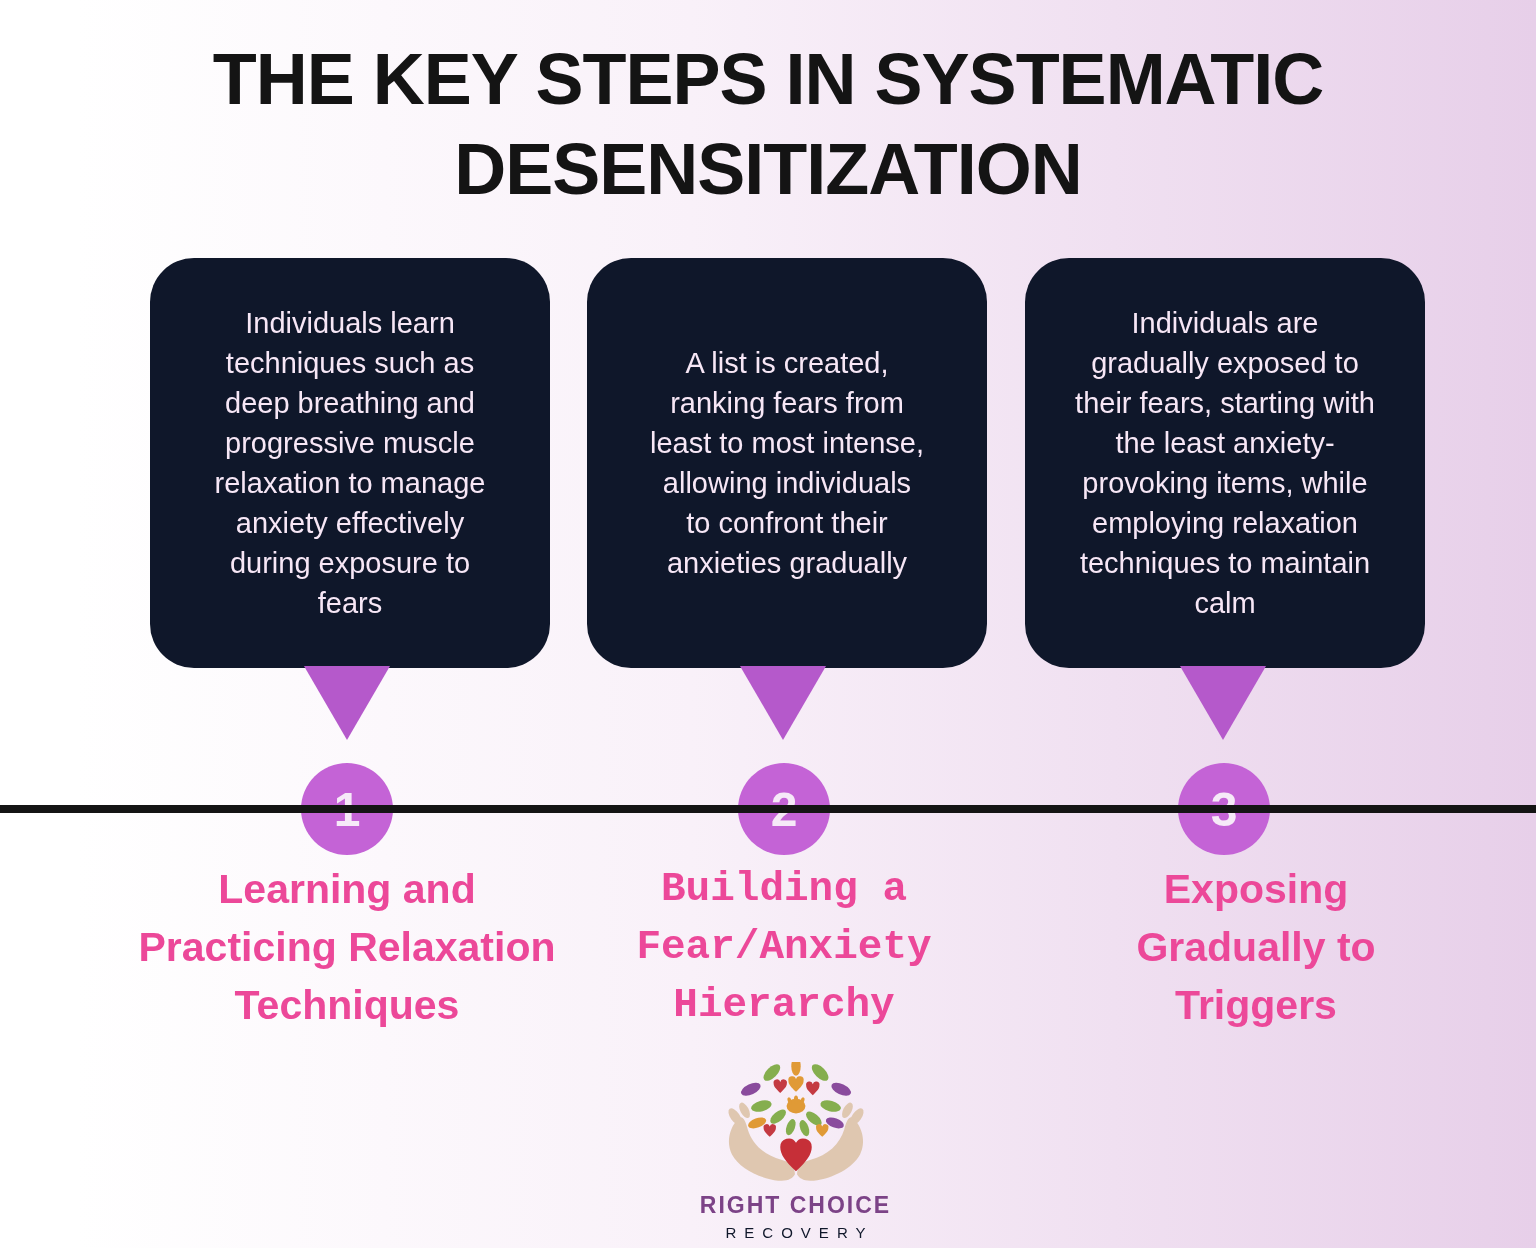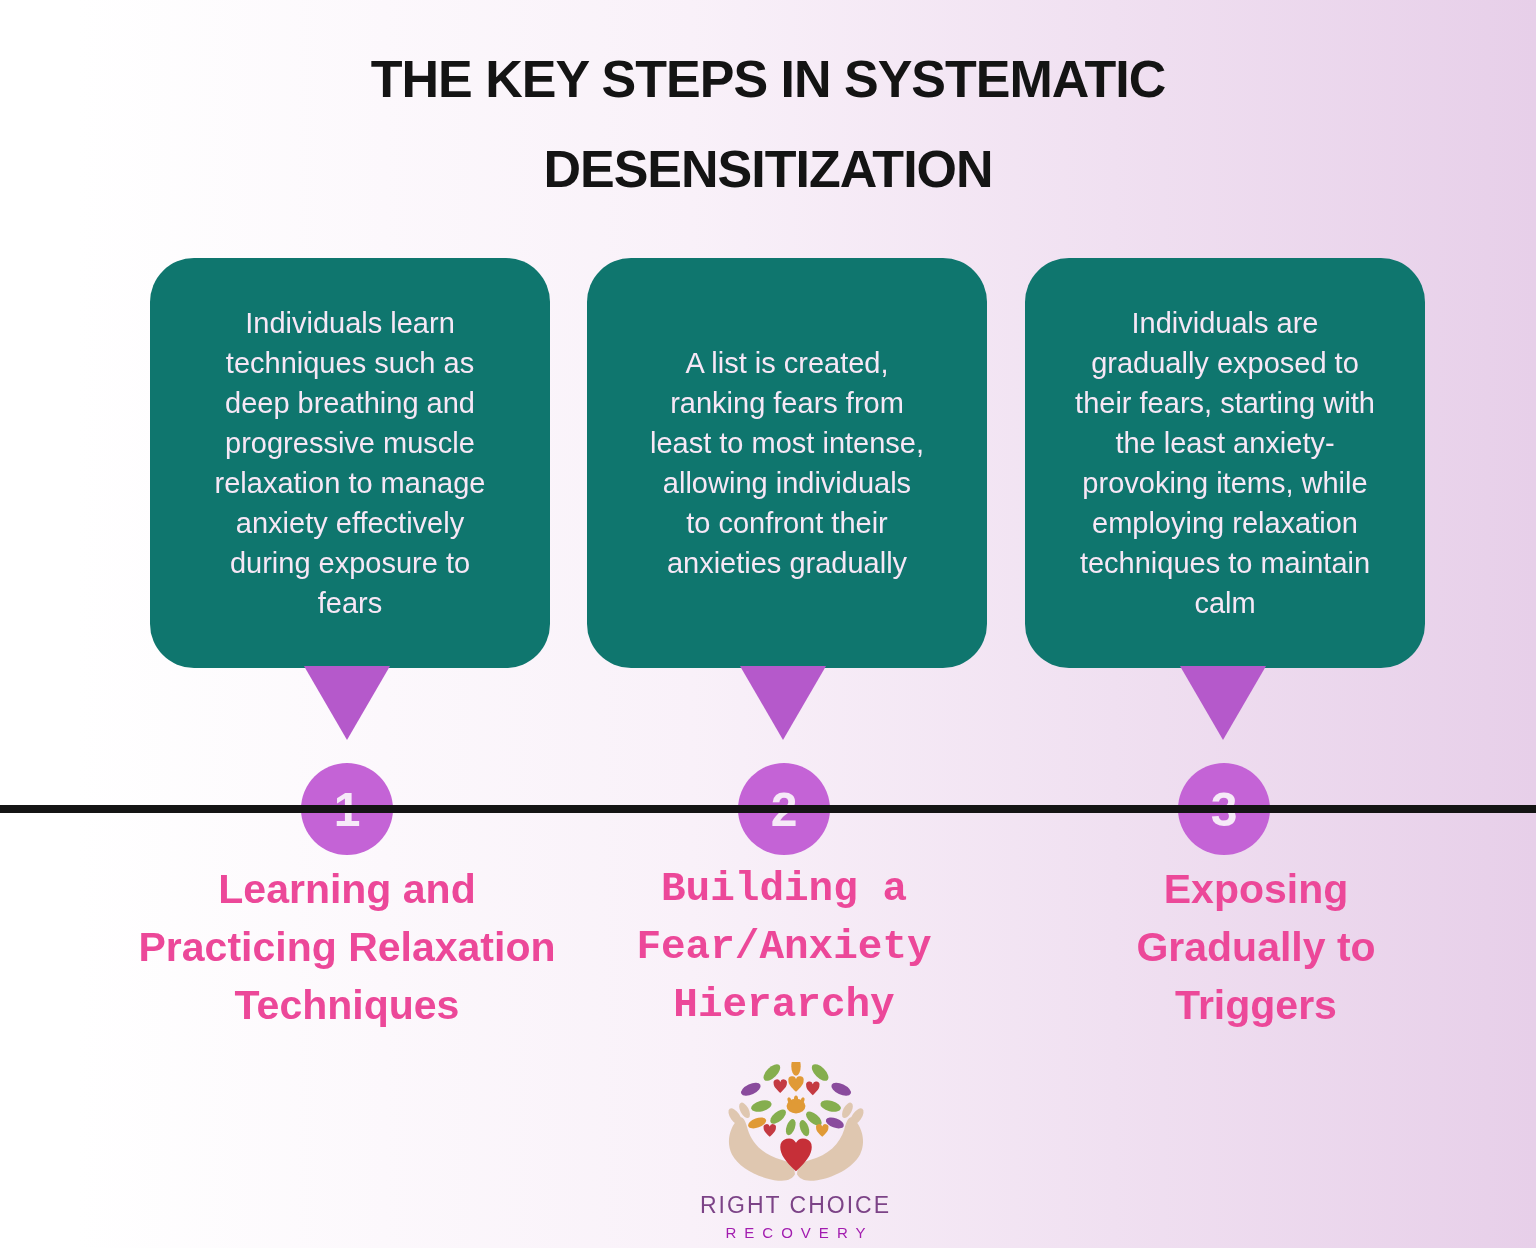--- a/index.html
+++ b/index.html
@@ -6,33 +6,33 @@
   html, body { width: 1536px; height: 1248px; overflow: hidden; }
   body {
     font-family: "Liberation Sans", sans-serif;
     background: linear-gradient(90deg, #ffffff 0%, #ffffff 5%, #f9f1f9 45%, #e7cfe9 100%);
     position: relative;
   }
   .title {
     position: absolute;
     top: 34px; left: 0; width: 100%;
     text-align: center;
-    font-size: 52px;
+    font-size: 72px;
     line-height: 90px;
     font-weight: 800;
     letter-spacing: -1px;
     color: #141414;
     white-space: pre-line;
   }
   .step-box {
     position: absolute;
     top: 258px;
     width: 400px;
     height: 410px;
-    background: #0f766e;
+    background: #0f172a;
     border-radius: 44px;
     display: flex;
     align-items: center;
     justify-content: center;
     padding: 0 24px;
   }
   .step-box .desc {
     color: #f7e7f6;
     font-size: 29px;
     line-height: 40px;
@@ -94,27 +94,27 @@
     top: 1062px; left: 698px;
     width: 195px;
     display: flex;
     flex-direction: column;
     align-items: center;
   }
   .brand-main {
     margin-top: 4px;
     color: #7c4387;
     font-size: 23px;
-    font-weight: 400;
+    font-weight: 700;
     letter-spacing: 2px;
     white-space: nowrap;
   }
   .brand-sub {
     margin-top: 5px;
-    color: #a21caf;
+    color: #0f172a;
     font-size: 15px;
     font-weight: 400;
     letter-spacing: 8px;
     text-indent: 8px;
     white-space: nowrap;
   }
 </style>
 </head>
 <body>
 

